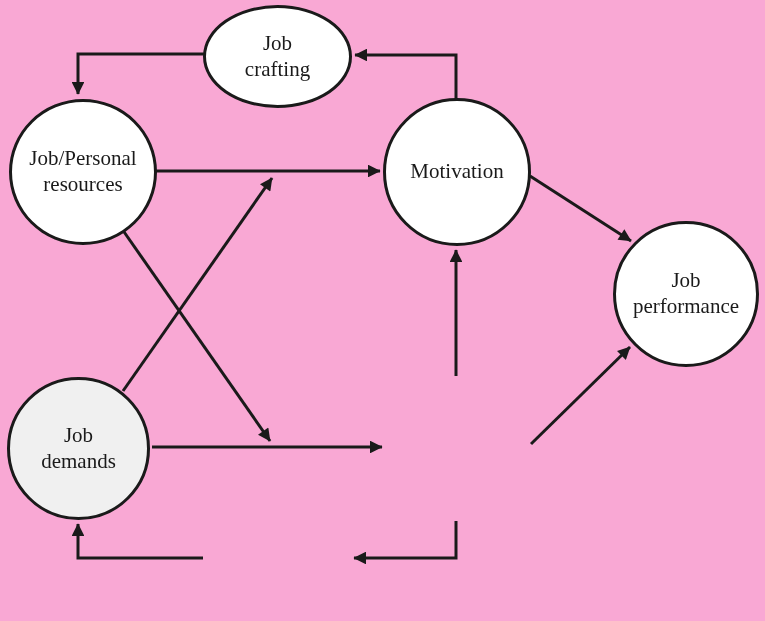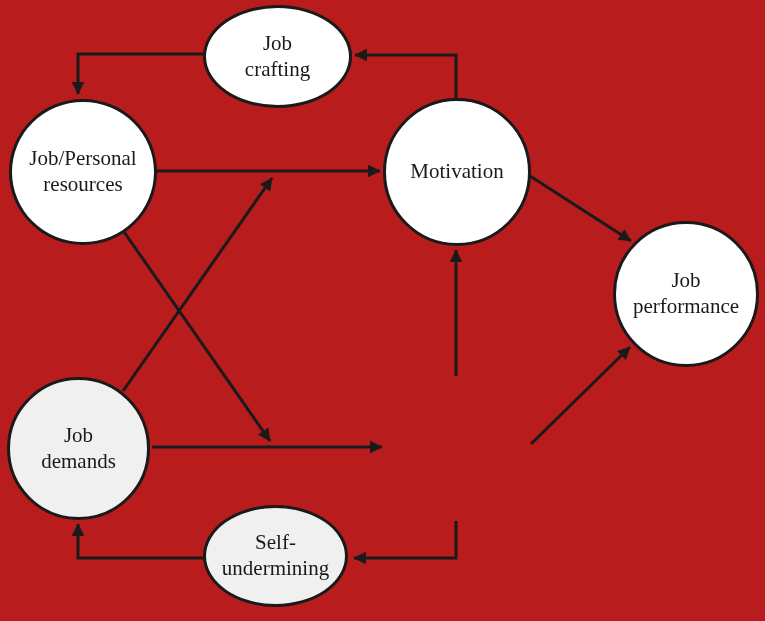--- a/index.html
+++ b/index.html
@@ -1,20 +1,20 @@
 <!DOCTYPE html>
 <html><head>
 <meta charset="utf-8">
 <style>
   html, body { margin: 0; padding: 0; background: #ffffff; }
   .canvas {
     position: relative;
     width: 765px;
     height: 621px;
-    background: #b91c1c;
+    background: #f9a8d4;
     overflow: hidden;
     font-family: "Liberation Serif", "DejaVu Serif", serif;
   }
   .edges-layer {
     position: absolute;
     left: 0; top: 0;
     width: 765px; height: 621px;
   }
   .edge {
     fill: none;
@@ -81,18 +81,14 @@
     <span class="node-label">Job
 performance</span>
   </div>
 
   <div class="node shaded" style="left:7px; top:377px; width:143px; height:143px;">
     <span class="node-label">Job
 demands</span>
   </div>
 
 
-  <div class="node shaded" style="left:203px; top:505px; width:145px; height:102px;">
-    <span class="node-label">Self-
-undermining</span>
-  </div>
 
 </div>
 
 </body></html>

